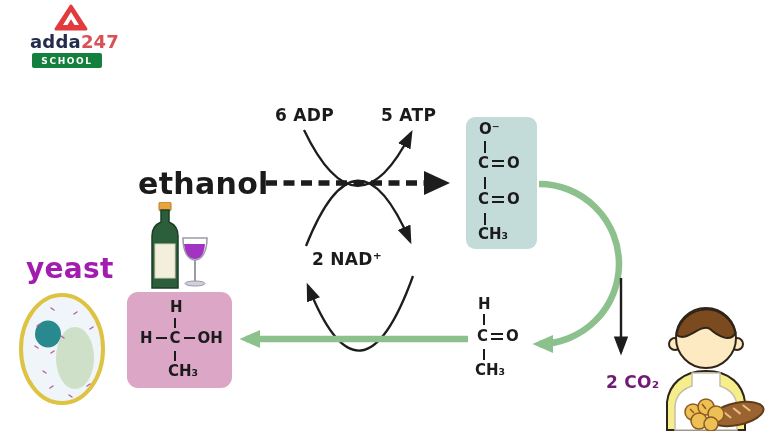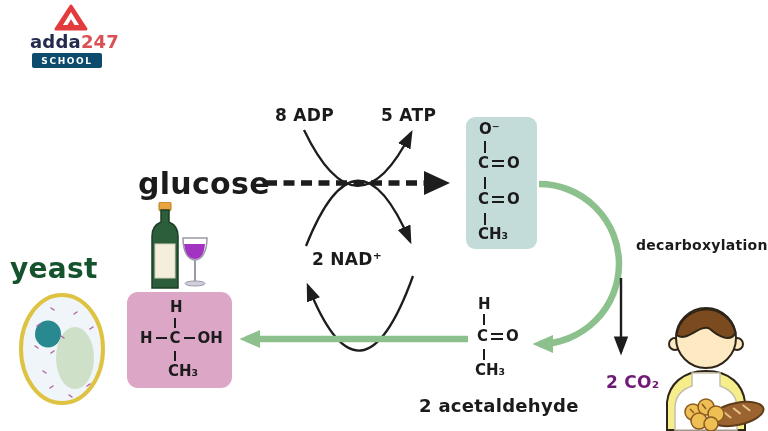--- a/index.html
+++ b/index.html
@@ -11,21 +11,21 @@
   .lbl{position:absolute;font-weight:800;color:#1b1b1b;letter-spacing:.3px;white-space:nowrap;}
   .atom{font-weight:800;color:#1b1b1b;font-size:15px;white-space:nowrap;}
   .vbond{position:absolute;width:2px;background:#1b1b1b;}
   .dbond{width:12px;height:7px;border-top:2.5px solid #1b1b1b;border-bottom:2.5px solid #1b1b1b;box-sizing:border-box;}
   .hbond{width:11px;height:2px;background:#1b1b1b;}
   .bondrow{position:absolute;display:flex;align-items:center;gap:3px;}
   .molbox{position:absolute;border-radius:9px;}
   #pyruvate-box{left:466px;top:117px;width:71px;height:132px;background:#c3dcda;}
   #ethanol-box{left:127px;top:292px;width:105px;height:96px;background:#dca7c6;border-radius:11px;}
   #logo-badge{
-    position:absolute;left:32px;top:53px;width:70px;height:15px;background:#0c4a6e;border-radius:2px;
+    position:absolute;left:32px;top:53px;width:70px;height:15px;background:#15803d;border-radius:2px;
     color:#fff;font-size:9px;font-weight:800;letter-spacing:1.6px;display:flex;align-items:center;justify-content:center;
   }
   #logo-text{position:absolute;left:30px;top:31px;font-size:18px;font-weight:800;letter-spacing:.2px;}
   #logo-text .brand{color:#232c4e;}
   #logo-text .suffix{color:#d95055;}
   svg{display:block;}
 </style>
 </head>
 <body>
 
@@ -59,28 +59,26 @@
 
     <path d="M413,276 Q361,420 308,286" stroke="#1d1d1d" stroke-width="2.3" fill="none" marker-end="url(#mBlack)"></path>
 
     <path d="M539,184 A80,80 0 0 1 539,344" stroke="#8cc08d" stroke-width="6.5" fill="none" marker-end="url(#mGreen)"></path>
 
     <path d="M468,339 L246,339" stroke="#8cc08d" stroke-width="6.5" fill="none" marker-end="url(#mGreen)"></path>
 
     <path d="M621,278 L621,352" stroke="#1d1d1d" stroke-width="2.4" fill="none" marker-end="url(#mBlack)"></path>
   </svg>
 
-  <div class="lbl" style="left:138px;top:166px;font-size:30px;">glucose</div>
-  <div class="lbl" style="left:275px;top:105px;font-size:17px;">8 ADP</div>
+  <div class="lbl" style="left:138px;top:166px;font-size:30px;">ethanol</div>
+  <div class="lbl" style="left:275px;top:105px;font-size:17px;">6 ADP</div>
   <div class="lbl" style="left:381px;top:105px;font-size:17px;">5 ATP</div>
   <div class="lbl" style="left:272px;top:249px;font-size:17px;margin-left:40px;">2 NAD⁺</div>
-  <div class="lbl" style="left:636px;top:237px;font-size:14px;">decarboxylation</div>
   <div class="lbl" style="left:606px;top:372px;font-size:17px;color:#701a75;">2 CO₂</div>
-  <div class="lbl" style="left:419px;top:395px;font-size:18px;">2 acetaldehyde</div>
-  <div class="lbl" style="left:10px;top:252px;font-size:28px;color:#14532d;">yeast</div>
+  <div class="lbl" style="left:26px;top:252px;font-size:28px;color:#a21caf;">yeast</div>
 
   <div id="pyruvate-box" class="molbox">
     <div class="atom abs" style="left:13px;top:3px;">O⁻</div>
     <div class="vbond" style="left:18px;top:24px;height:12px;"></div>
     <div class="bondrow" style="left:12px;top:37px;">
       <span class="atom">C</span>
       <span class="dbond"></span>
       <span class="atom">O</span>
     </div>
     <div class="vbond" style="left:18px;top:60px;height:12px;"></div>

